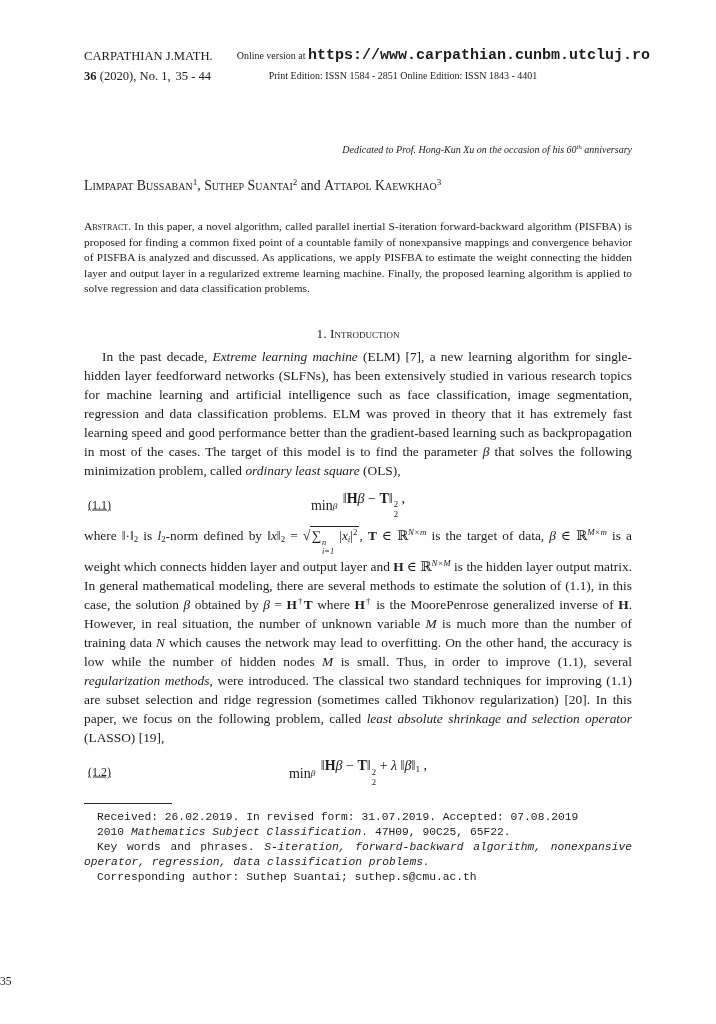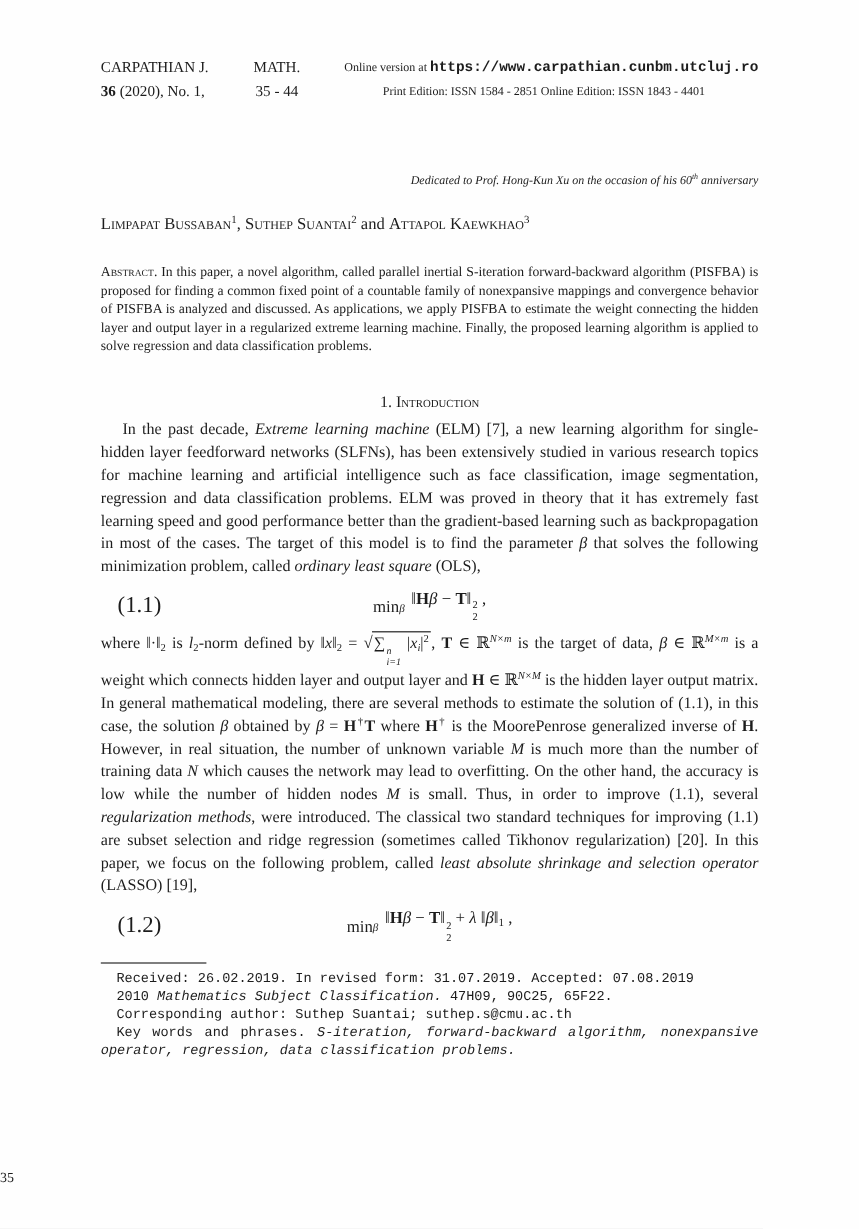--- a/index.html
+++ b/index.html
@@ -7,21 +7,21 @@
     width:716px;height:1024px;box-sizing:border-box;
     margin:0 auto;background:#fefefe;color:#1c1c1c;
     padding:46px 84px 0 84px;overflow:hidden;position:relative;
     font-family:"Liberation Serif","DejaVu Serif","DejaVu Sans",serif;
   }
   
   .jheader{display:flex;align-items:flex-start;font-size:12.6px;line-height:20px;}
   .jh-left{width:128px;white-space:nowrap;}
   .jh-mid{width:72px;text-align:center;white-space:nowrap;}
   .jh-right{flex:1;padding-left:24px;font-size:10px;line-height:20px;white-space:nowrap;}
-  .jh-right .mono{font-family:"Liberation Mono","DejaVu Sans Mono",monospace;font-weight:bold;font-size:12px;}
+  .jh-right .mono{font-family:"Liberation Mono","DejaVu Sans Mono",monospace;font-weight:bold;font-size:15px;}
   .jh-right .issn{font-weight:normal;margin-left:32px;}
   .vol{font-weight:bold;}
   
   .dedication{margin-top:58px;font-style:italic;font-size:10px;text-align:right;}
   .paper-title{margin-top:15px;font-size:19.6px;font-weight:bold;line-height:1.4;letter-spacing:.1px;}
   .authors{margin-top:23px;font-size:13.8px;}
   .abstract{margin-top:25px;font-size:11.4px;line-height:15.5px;text-align:justify;}
   .sec-heading{margin-top:29px;text-align:center;font-size:13.4px;}
   
   .para{font-size:13.4px;line-height:19px;text-align:justify;margin-top:5px;}
@@ -31,21 +31,21 @@
   .b{font-weight:bold;}
   .sup{font-size:.66em;vertical-align:.55em;line-height:0;}
   .sub{font-size:.66em;vertical-align:-.25em;line-height:0;}
   .ss{display:inline-flex;flex-direction:column;align-items:flex-start;font-size:.62em;line-height:1.15;vertical-align:-.55em;margin-left:1px;}
   .ss.i,.sup.i,.sub.i{font-style:italic;}
   .mop{display:inline-flex;align-items:center;line-height:1;vertical-align:-.55em;margin-right:2px;}
   .munder{font-size:.66em;font-style:italic;}
   .radicand{border-top:1.2px solid #222;padding:1px 2px 0 1px;}
   .rad{font-size:1.04em;}
   .eqrow{position:relative;margin:11px 0 7px 0;font-size:14px;}
-  .eqlabel{position:absolute;left:14px;top:50%;transform:translateY(-50%);font-size:19px;}
+  .eqlabel{position:absolute;left:4px;top:50%;transform:translateY(-50%);font-size:12px;text-decoration:underline;}
   .eqbody{display:block;text-align:center;}
   
   .fnrule{margin-top:16px;width:88px;border-top:1.1px solid #2a2a2a;}
   .footnotes{margin-top:6px;font-size:11.3px;line-height:15.2px;text-align:justify;font-family:Liberation Mono, monospace;}
   .fn{text-indent:13px;}
   .pageno{position:absolute;left:0;right:0;bottom:36px;text-align:left;font-size:11.6px;}
 </style>
 </head>
 <body>
 
@@ -101,19 +101,19 @@
         </span><span> ‖</span><span class="b">H</span><span class="i">β</span><span> − </span><span class="b">T</span><span>‖</span><span class="ss ">
           <span>2</span>
           <span>2</span>
         </span><span> + </span><span class="i">λ</span><span> ‖</span><span class="i">β</span><span>‖</span><span class="sub ">1</span><span> ,</span></span>
   </div>
 
   <div class="fnrule"></div>
   <div class="footnotes">
     <div class="fn"><span>Received: 26.02.2019. In revised form: 31.07.2019. Accepted: 07.08.2019</span></div>
     <div class="fn"><span>2010 </span><span class="i">Mathematics Subject Classification.</span><span> 47H09, 90C25, 65F22.</span></div>
+    <div class="fn"><span>Key words and phrases. </span><span class="i">S-iteration, forward-backward algorithm, nonexpansive operator, regression, data classification problems.</span></div>
     <div class="fn"><span>Corresponding author: Suthep Suantai; suthep.s@cmu.ac.th</span></div>
-    <div class="fn"><span>Key words and phrases. </span><span class="i">S-iteration, forward-backward algorithm, nonexpansive operator, regression, data classification problems.</span></div>
   </div>
 
   <div class="pageno">35</div>
 
 </div>
 
 </body></html>

